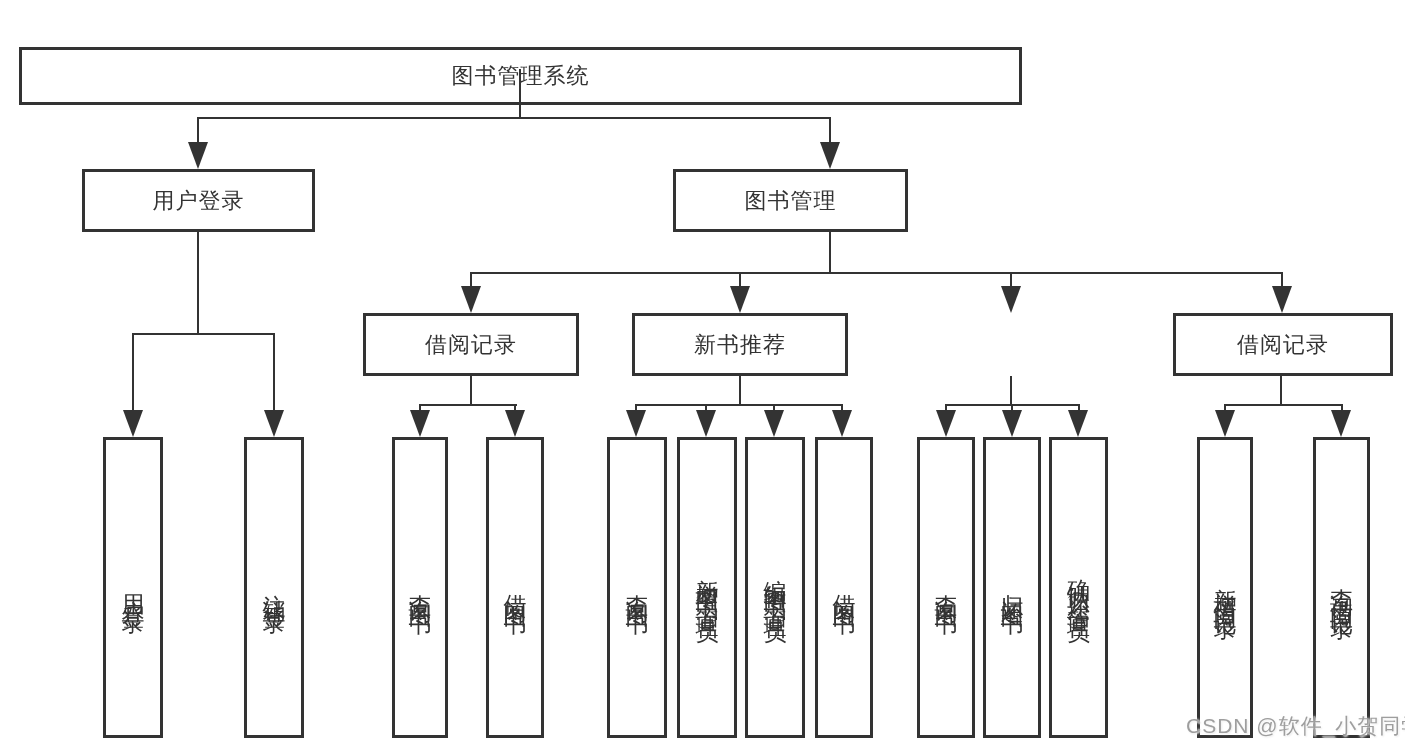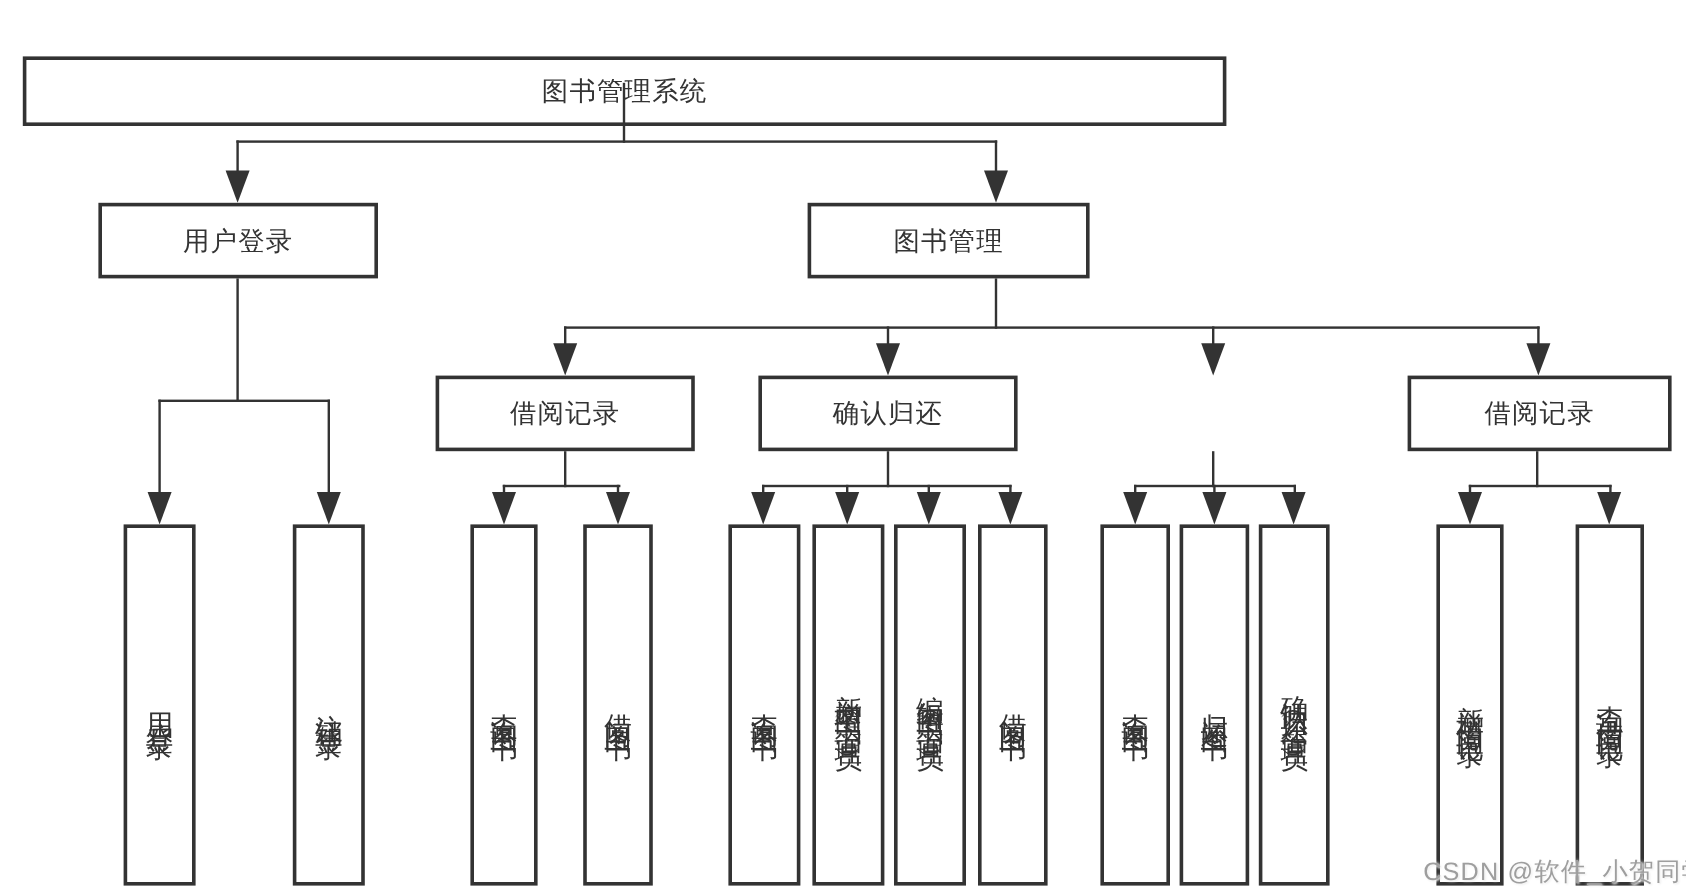--- a/index.html
+++ b/index.html
@@ -101,21 +101,21 @@
   <div class="v" style="left:470px; top:272px; height:18px;"></div>
   <div class="v" style="left:739px; top:272px; height:18px;"></div>
   <div class="v" style="left:1010px; top:272px; height:18px;"></div>
   <div class="v" style="left:1281px; top:272px; height:18px;"></div>
   <div class="arrow" style="left:461px; top:286px;"></div>
   <div class="arrow" style="left:730px; top:286px;"></div>
   <div class="arrow" style="left:1001px; top:286px;"></div>
   <div class="arrow" style="left:1272px; top:286px;"></div>
 
   <div class="node" style="left:363px; top:313px; width:216px; height:63px;">借阅记录</div>
-  <div class="node" style="left:632px; top:313px; width:216px; height:63px;">确认归还</div>
+  <div class="node" style="left:632px; top:313px; width:216px; height:63px;">新书推荐</div>
   <div class="node" style="left:1173px; top:313px; width:220px; height:63px;">借阅记录</div>
 
   <div class="v" style="left:470px; top:376px; height:30px;"></div>
   <div class="h" style="left:419px; top:404px; width:98px;"></div>
   <div class="v" style="left:419px; top:404px; height:10px;"></div>
   <div class="v" style="left:514px; top:404px; height:10px;"></div>
   <div class="arrow" style="left:410px; top:410px;"></div>
   <div class="arrow" style="left:505px; top:410px;"></div>
 
   <div class="v" style="left:739px; top:376px; height:30px;"></div>

